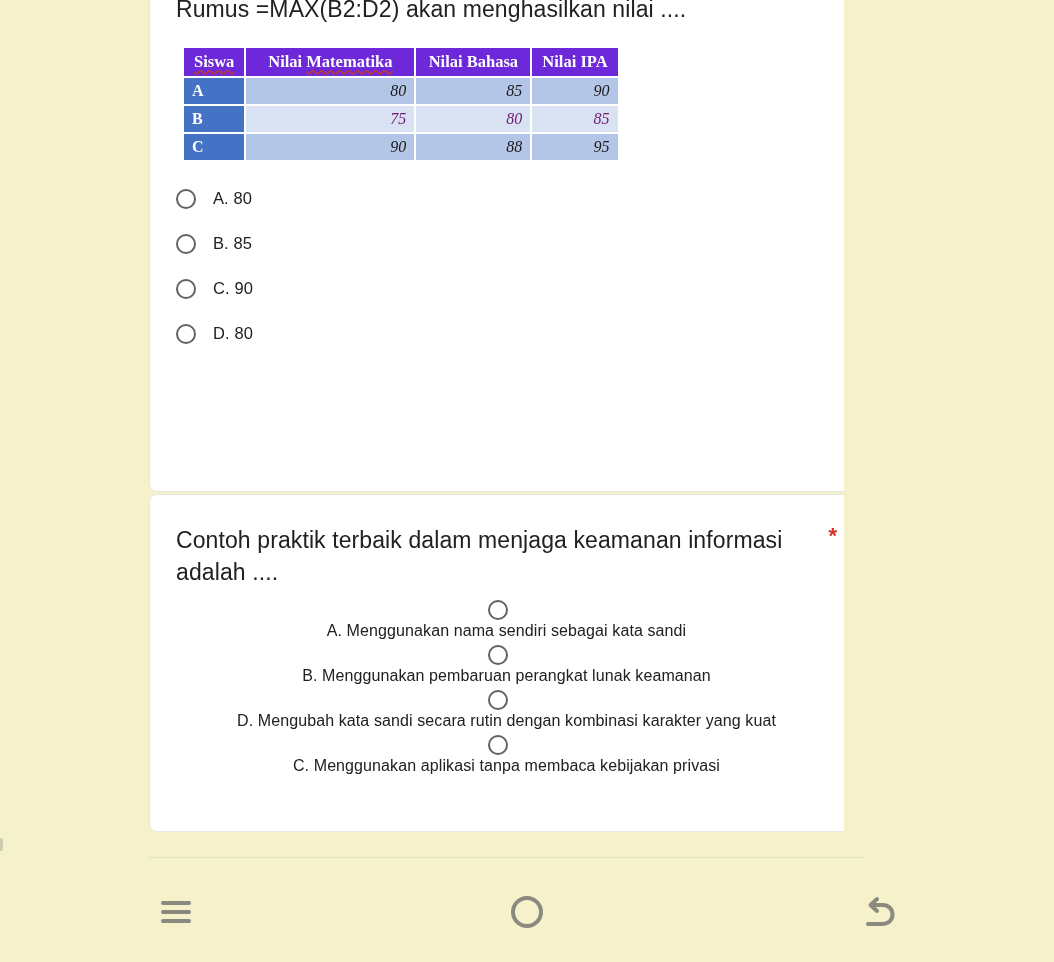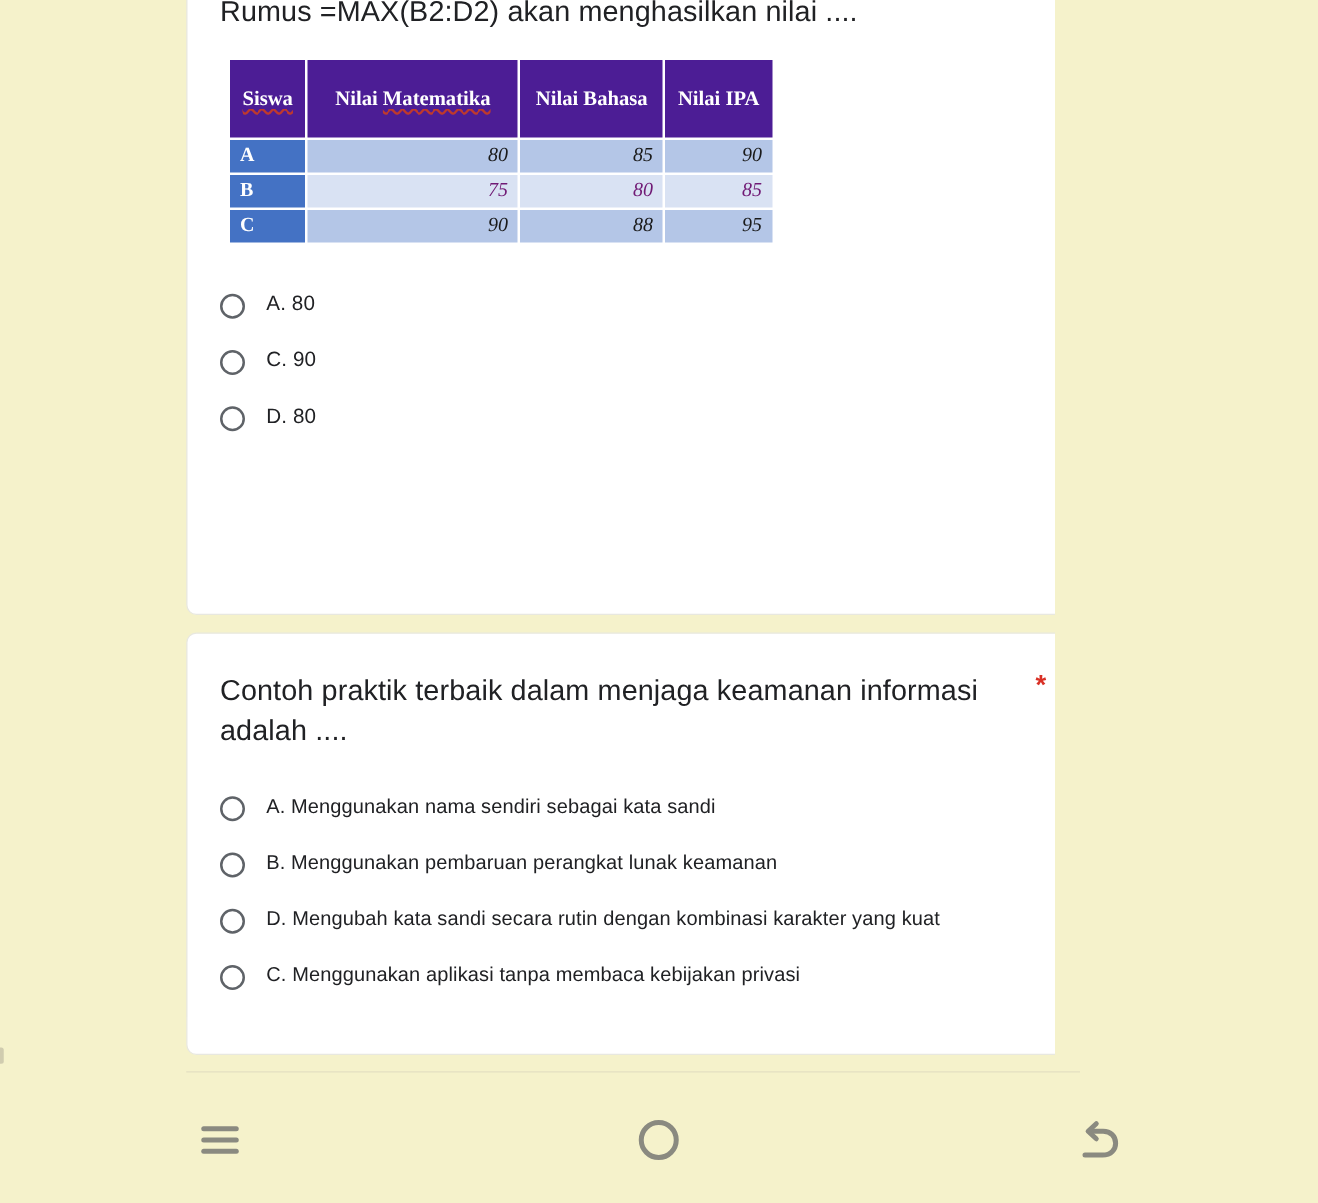--- a/index.html
+++ b/index.html
@@ -42,21 +42,21 @@
   }
 
   
   #card-1 {
     top: -96px;
     height: 588px;
     border-top-left-radius: 8px;
     border-top-right-radius: 8px;
   }
   #card-2 {
-    top: 506px;
+    top: 494px;
     height: 338px;
   }
 
   .card-inner { padding: 0 26px; }
 
   
   .q-row {
     display: flex;
     align-items: flex-start;
     justify-content: space-between;
@@ -90,26 +90,26 @@
     font-family: "Liberation Serif", serif;
   }
   .xl-table th, .xl-table td {
     font-family: "Liberation Serif", serif;
     font-size: 16px;
     padding: 4px 8px;
     height: 26px;
     white-space: nowrap;
   }
   .xl-table thead th {
-    background: #4c1d95;
+    background: #6d28d9;
     color: #ffffff;
     font-weight: 700;
     text-align: center;
     font-size: 16.5px;
-    padding: 21px 10px;
+    padding: 4px 10px;
   }
   .xl-table thead th.lead { text-align: left; }
   .xl-table td.rowhead {
     background: #4472C4;
     color: #ffffff;
     font-weight: 700;
     text-align: left;
     width: 60px;
   }
   .xl-table tbody tr.band-a td.cell { background: #B4C6E7; color: #1a1a1a; }
@@ -123,42 +123,42 @@
     text-decoration: underline;
     text-decoration-style: wavy;
     text-decoration-color: #c0392b;
     text-underline-offset: 2px;
   }
 
   
   .options { margin-top: 18px; padding-bottom: 4px; }
   .option {
     display: flex;
-    align-items: flex-end;
+    align-items: center;
     min-height: 44px;
     cursor: pointer;
   }
   .radio {
     flex: 0 0 auto;
     width: 20px; height: 20px;
     border-radius: 50%;
     border: 2px solid #5f6368;
     background: transparent;
     margin-right: 17px;
   }
   .option-label {
     font-size: 16px;
     color: #202124;
     line-height: 1.4;
     letter-spacing: .1px;
   }
   #card-1 .option-label { font-size: 16.5px; }
   #card-1 .option { min-height: 45px; }
   #card-1 .options { margin-top: 14px; }
-  #card-2 .option { min-height: 45px; }
+  #card-2 .option { min-height: 45px; flex-direction: column; }
   #card-2 .options { margin-top: 12px; }
 
   #card-1 .card-inner { padding-top: 26px; }
   #card-2 .card-inner { padding-top: 30px; }
 
   
   .bottom-divider {
     position: absolute;
     left: 149px;
     top: 857px;
@@ -264,20 +264,24 @@
           </tbody>
         </table>
 
         <div class="options">
           <div class="option">
             <span class="radio"></span>
             <span class="option-label">A. 80</span>
           </div>
           <div class="option">
             <span class="radio"></span>
+            <span class="option-label">B. 85</span>
+          </div>
+          <div class="option">
+            <span class="radio"></span>
             <span class="option-label">C. 90</span>
           </div>
           <div class="option">
             <span class="radio"></span>
             <span class="option-label">D. 80</span>
           </div>
         </div>
 
       </div>
     </div>

